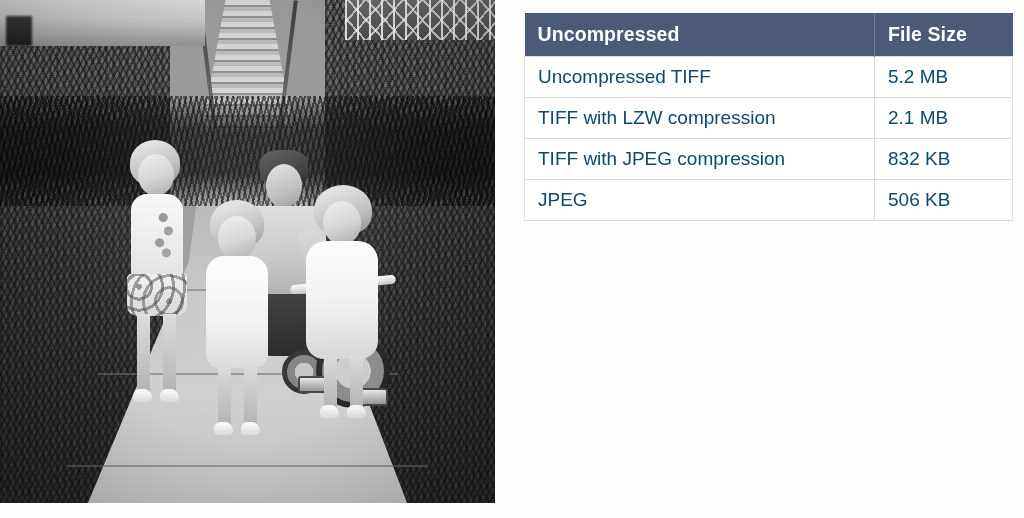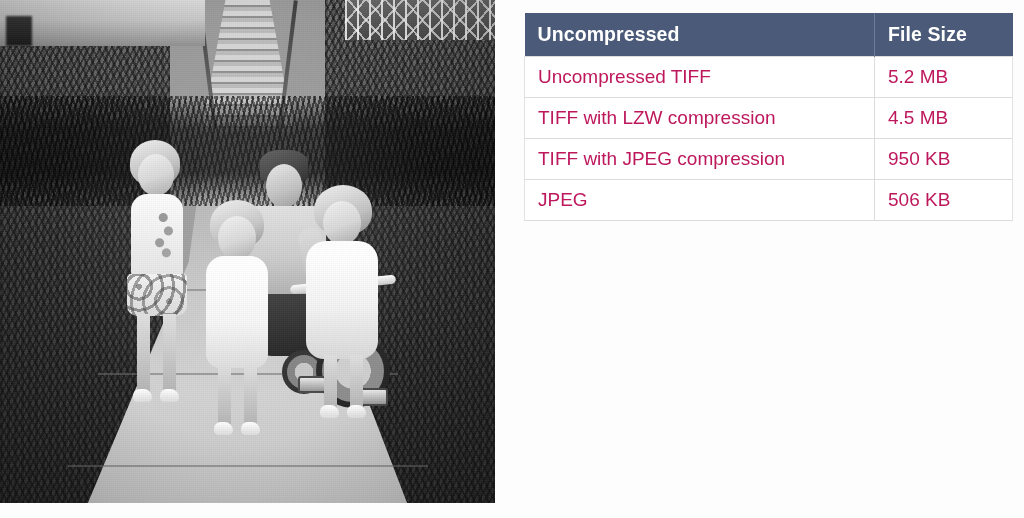--- a/index.html
+++ b/index.html
@@ -324,21 +324,21 @@
     font-size: 19.5px;
     text-align: left;
     padding: 10px 0 10px 13px;
     border-right: 1px solid #6d7b95;
     letter-spacing: .1px;
   }
   #compression-table thead th:last-child { border-right: none; }
 
   #compression-table tbody td {
     background: #ffffff;
-    color: #be185d;
+    color: #0c4a6e;
     text-align: left;
     padding: 9px 0 9px 13px;
     border: 1px solid #dcdcdc;
     white-space: nowrap;
     overflow: hidden;
     text-overflow: ellipsis;
     margin-top: 16px;
   }
   #compression-table tbody tr td:first-child { border-left: 1px solid #e2e2e2; }
   #compression-table tbody tr td:last-child  { border-right: 1px solid #e2e2e2; }
@@ -432,25 +432,25 @@
         <th>File Size</th>
       </tr>
     </thead>
     <tbody>
       <tr>
         <td>Uncompressed TIFF</td>
         <td>5.2 MB</td>
       </tr>
       <tr>
         <td>TIFF with LZW compression</td>
-        <td>4.5 MB</td>
+        <td>2.1 MB</td>
       </tr>
       <tr>
         <td>TIFF with JPEG compression</td>
-        <td>950 KB</td>
+        <td>832 KB</td>
       </tr>
       <tr>
         <td>JPEG</td>
         <td>506 KB</td>
       </tr>
     </tbody>
   </table>
 </div>
 
 </body></html>

